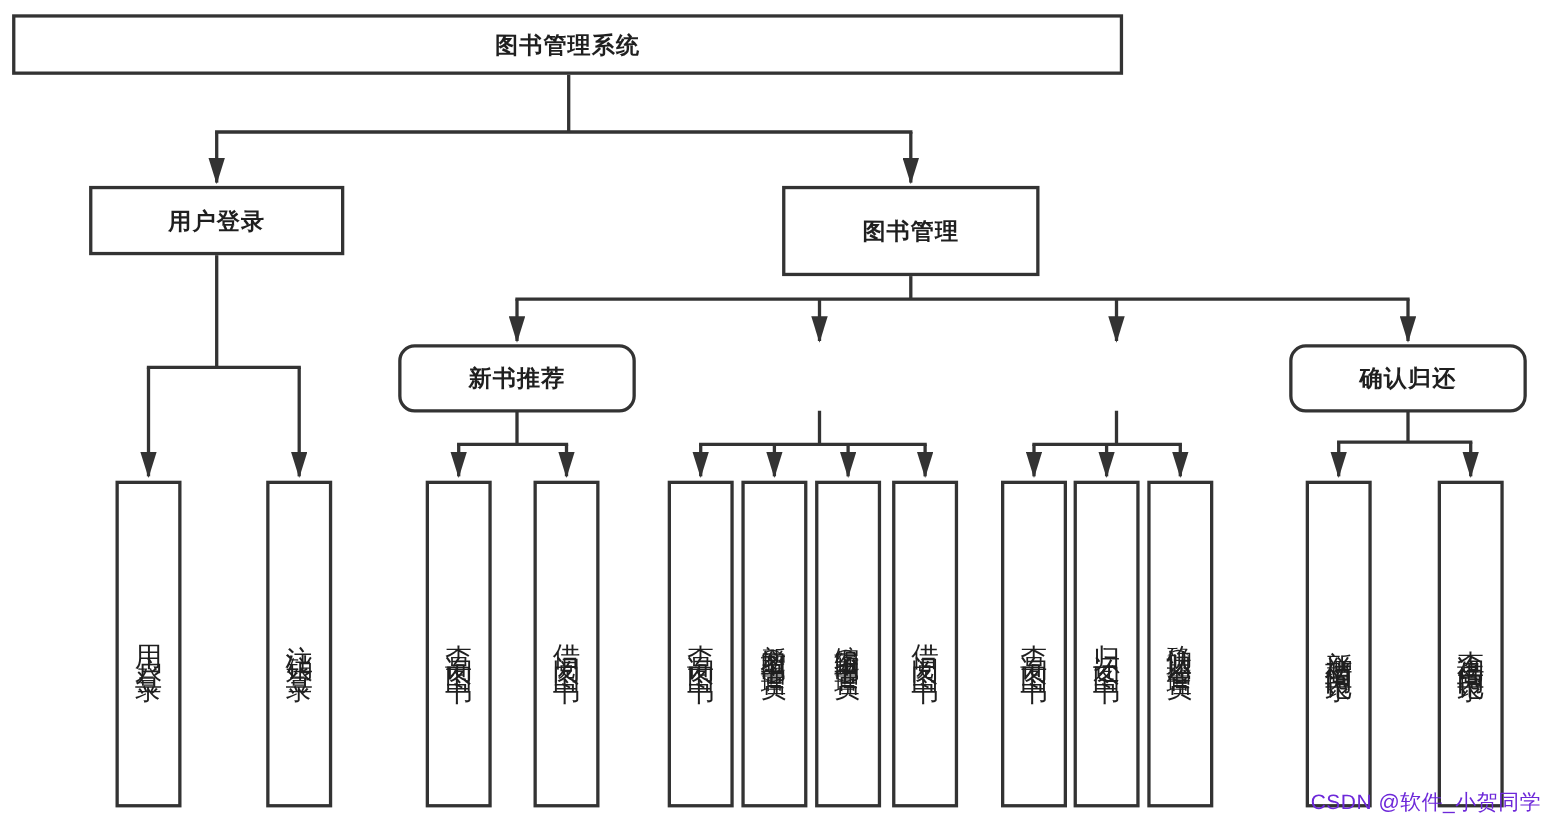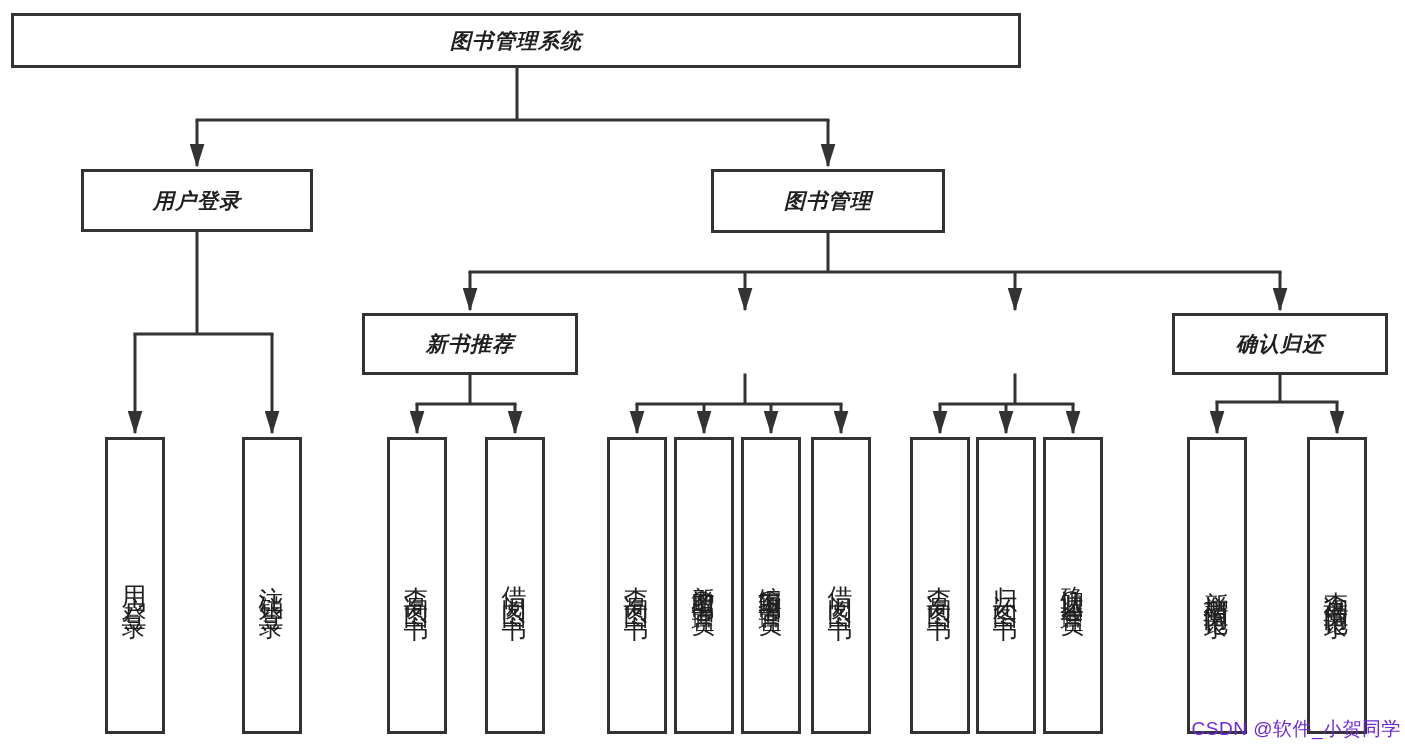--- a/index.html
+++ b/index.html
@@ -25,26 +25,25 @@
     display: flex;
     align-items: center;
     justify-content: center;
     color: #1f1f1f;
     z-index: 1;
   }
   .hnode {
     font-size: 21px;
     font-weight: 600;
     letter-spacing: 1px;
-    font-style: italic;
   }
   .root  { left: 11px;   top: 13px;  width: 1010px; height: 55px; }
   .lv2a  { left: 81px;   top: 169px; width: 232px;  height: 63px; }
-  .lv2b  { left: 711px;  top: 169px; width: 234px;  height: 64px; }
-  .lv3   { top: 313px; width: 216px; height: 62px; }
+  .lv2b  { left: 711px;  top: 169px; width: 234px;  height: 82px; }
+  .lv3   { top: 313px; width: 216px; height: 62px; border-radius: 15px; }
   .lv3a  { left: 362px; }
   .lv3b  { left: 637px; }
   .lv3c  { left: 907px; }
   .lv3d  { left: 1172px; }
   .leaf {
     top: 437px;
     width: 60px;
     height: 297px;
   }
   .vtext {

